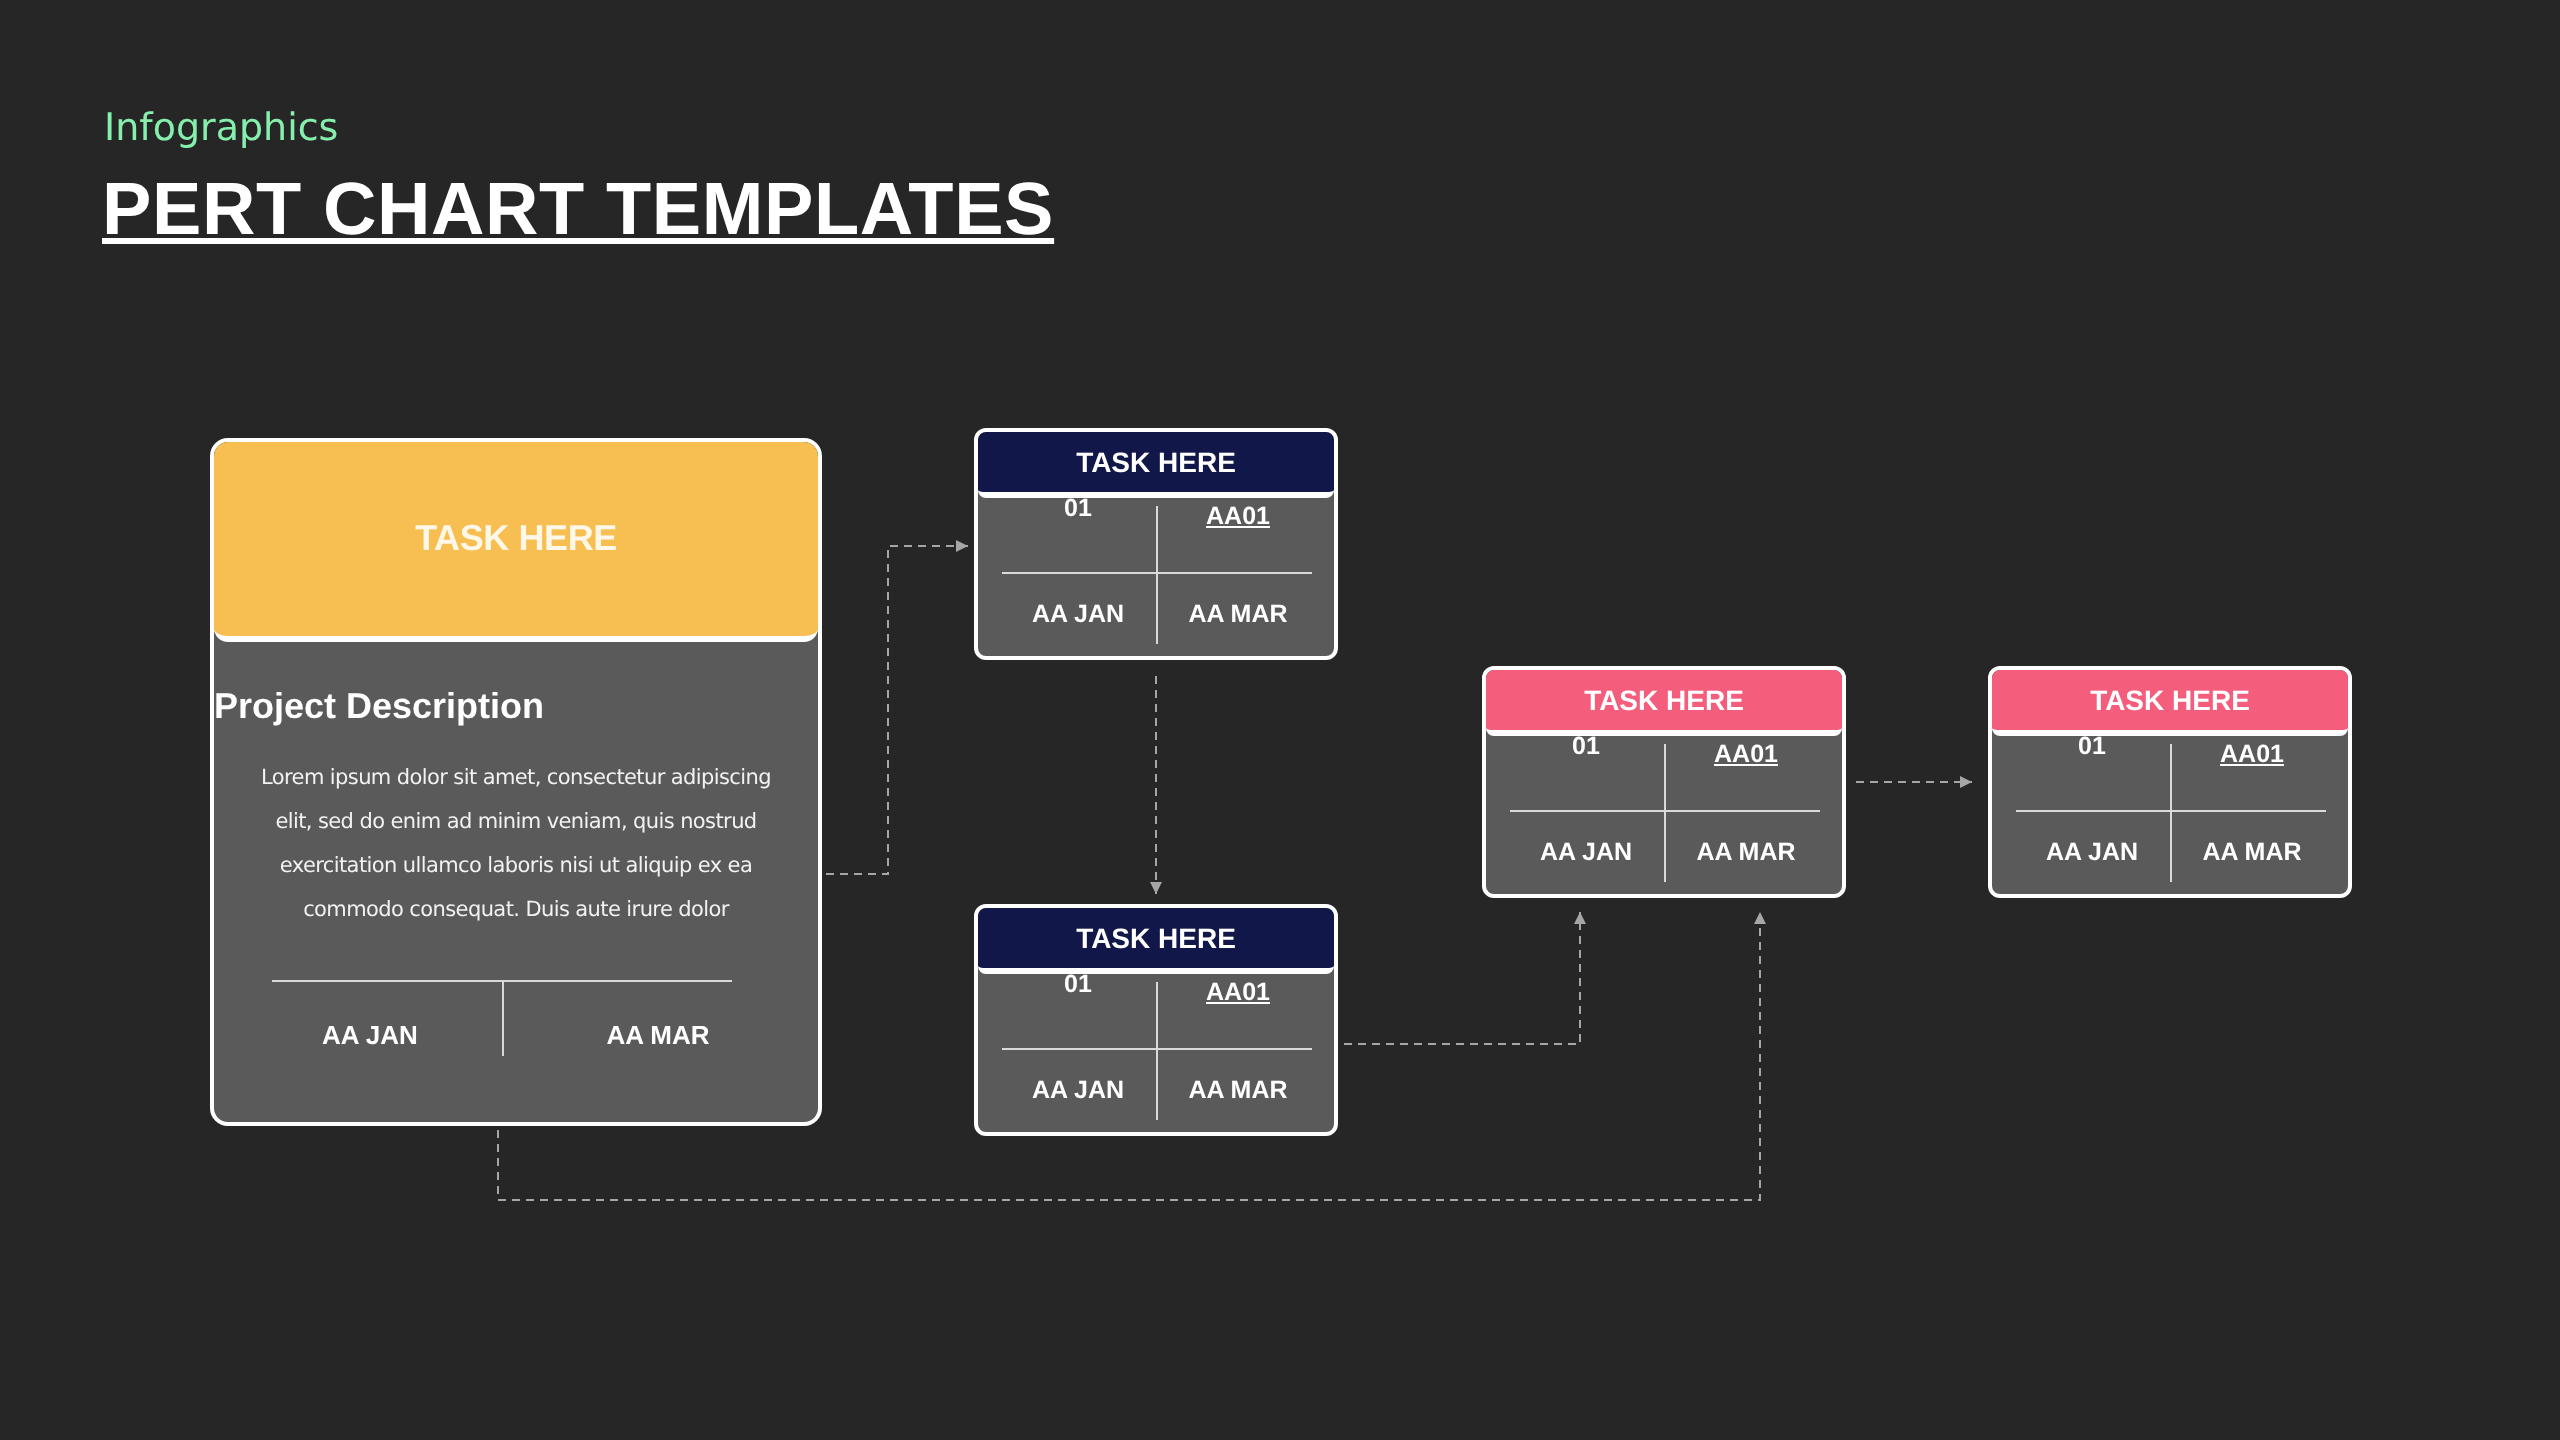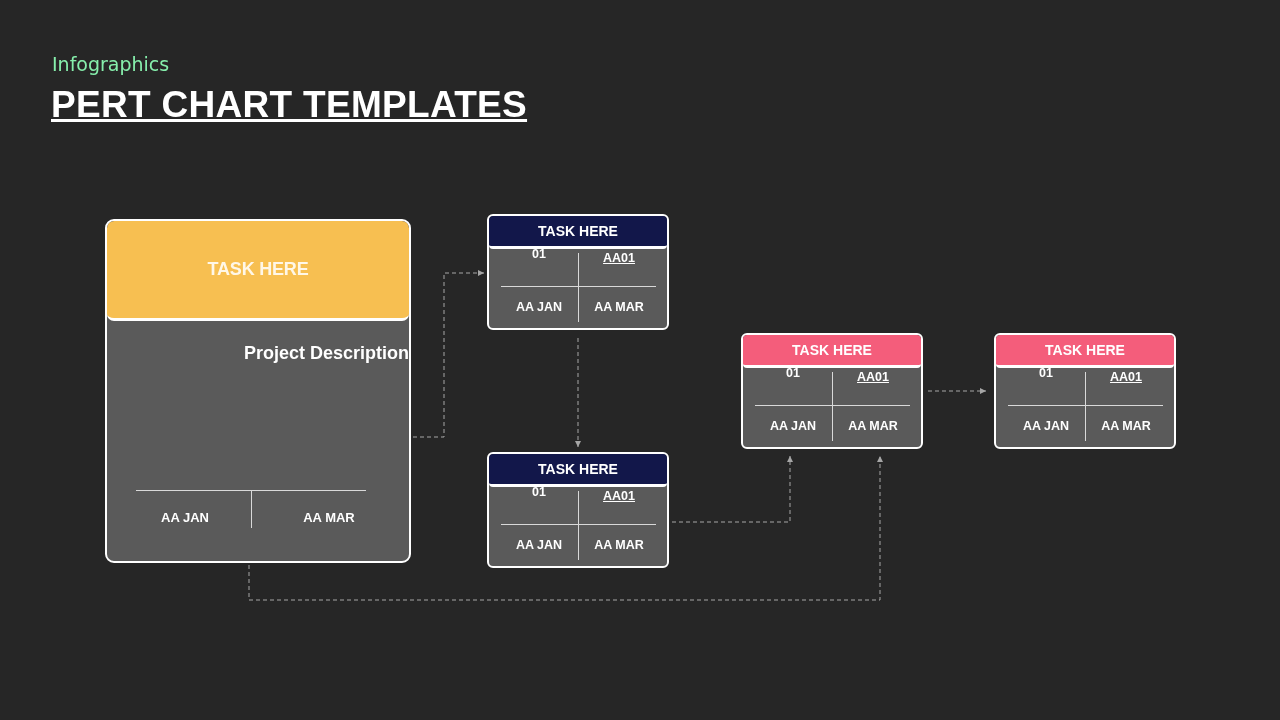--- a/index.html
+++ b/index.html
@@ -29,21 +29,21 @@
   }
   .main-card .head {
     position: absolute; left: 0; top: 0; width: 100%; height: 97px;
     background: #f7bf51; border-bottom: 3px solid #ffffff;
     border-radius: 7px 7px 7px 7px;
     display: flex; align-items: center; justify-content: center;
     color: #fff7e8; font-weight: bold; font-size: 18px; letter-spacing: -0.2px;
   }
   .main-card .desc-title {
     position: absolute; left: 0; width: 100%; top: 122px;
-    text-align: right; color: #ffffff; font-weight: bold; font-size: 18px;
+    text-align: left; color: #ffffff; font-weight: bold; font-size: 18px;
   }
   .main-card .desc-body {
     position: absolute; left: 18px; width: 266px; top: 157px;
     text-align: center; color: #f2f2f2; font-size: 10.5px; line-height: 22px;
     font-family: "DejaVu Sans", sans-serif; letter-spacing: -0.3px;
   }
   .main-card .hline {
     position: absolute; left: 29px; width: 230px; top: 269px; height: 1px; background: #d9d9d9;
   }
   .main-card .vline {
@@ -105,20 +105,21 @@
 
     <polyline points="249,565 249,600 880,600 880,456" marker-end="url(#arr)"></polyline>
 
     <polyline points="928,391 986,391" marker-end="url(#arr)"></polyline>
   </g>
 </svg>
 
 <div class="main-card">
   <div class="head">TASK HERE</div>
   <div class="desc-title">Project Description</div>
+  <div class="desc-body">Lorem ipsum dolor sit amet, consectetur adipiscing elit, sed do enim ad minim veniam, quis nostrud exercitation ullamco laboris nisi ut aliquip ex ea commodo consequat. Duis aute irure dolor</div>
   <div class="hline"></div>
   <div class="vline"></div>
   <div class="date-l">AA JAN</div>
   <div class="date-r">AA MAR</div>
 </div>
 
 <div class="task navy" style="left:487px; top:214px;">
   <div class="head">TASK HERE</div>
   <div class="vline"></div>
   <div class="hline"></div>

